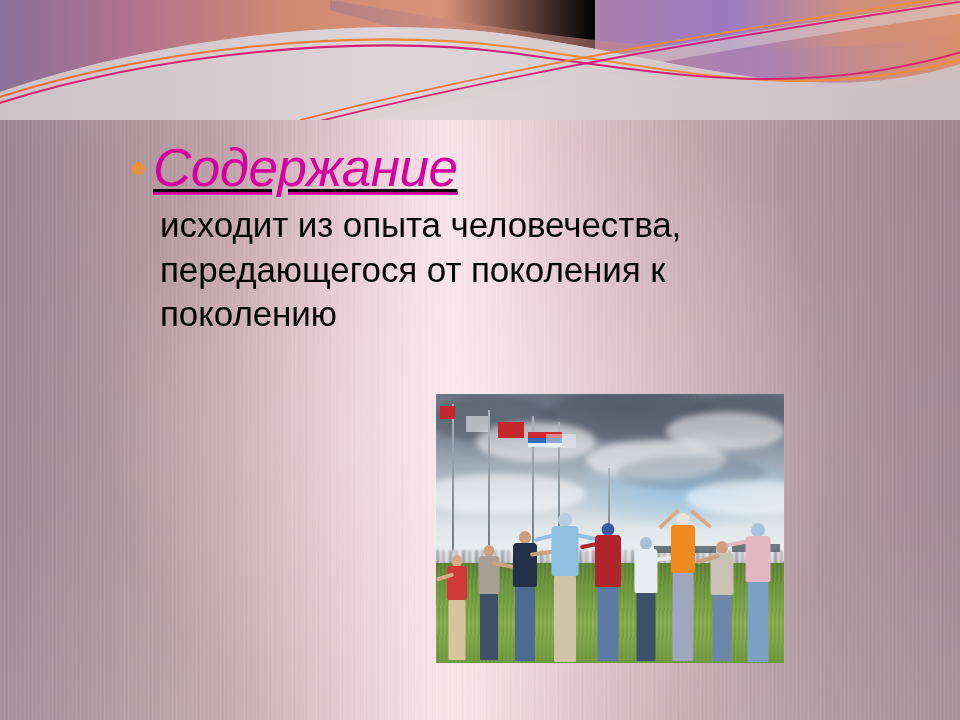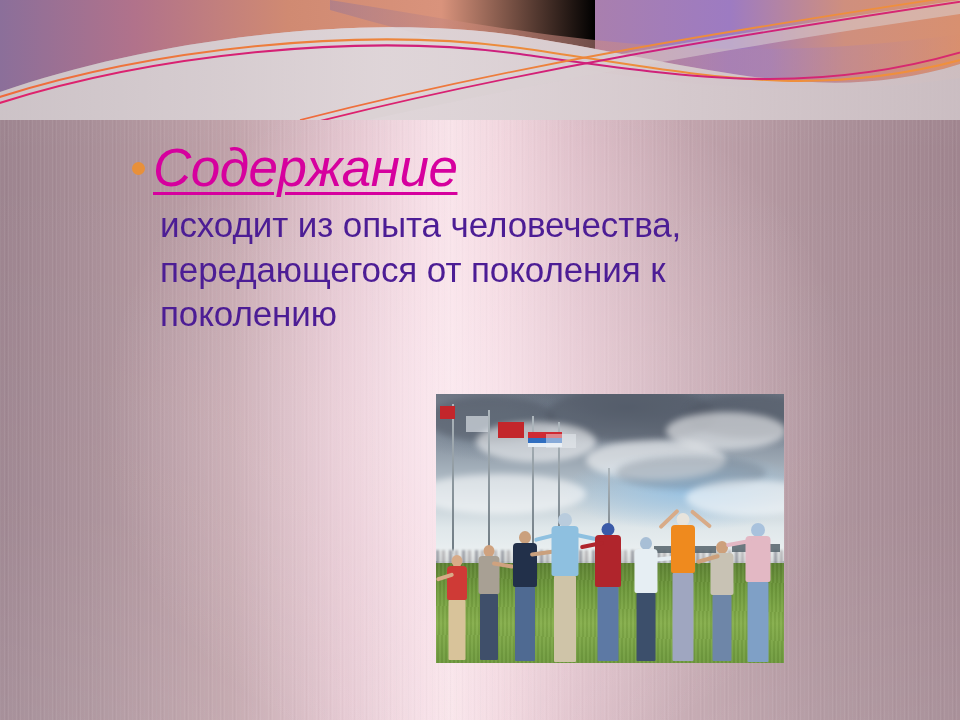--- a/index.html
+++ b/index.html
@@ -93,20 +93,21 @@
   
   .content {
     position: absolute;
     left: 132px;
     top: 140px;
     width: 700px;
   }
   .title-row {
     display: flex;
     align-items: flex-start;
+    text-decoration: underline;
   }
   .bullet {
     width: 13px;
     height: 13px;
     border-radius: 50%;
     background: #e8903a;
     margin-top: 22px;
     margin-right: 8px;
     flex: none;
   }
@@ -120,21 +121,21 @@
     text-decoration-thickness: 3px;
     text-underline-offset: 6px;
     letter-spacing: -0.5px;
     white-space: nowrap;
   }
   .body-text {
     margin-top: 7px;
     margin-left: 28px;
     font-size: 35px;
     line-height: 1.27;
-    color: #4c1d95;
+    color: #000000;
     max-width: 620px;
     letter-spacing: -0.1px;
   }
 
   
   .photo {
     position: absolute;
     left: 436px;
     top: 394px;
     width: 348px;

